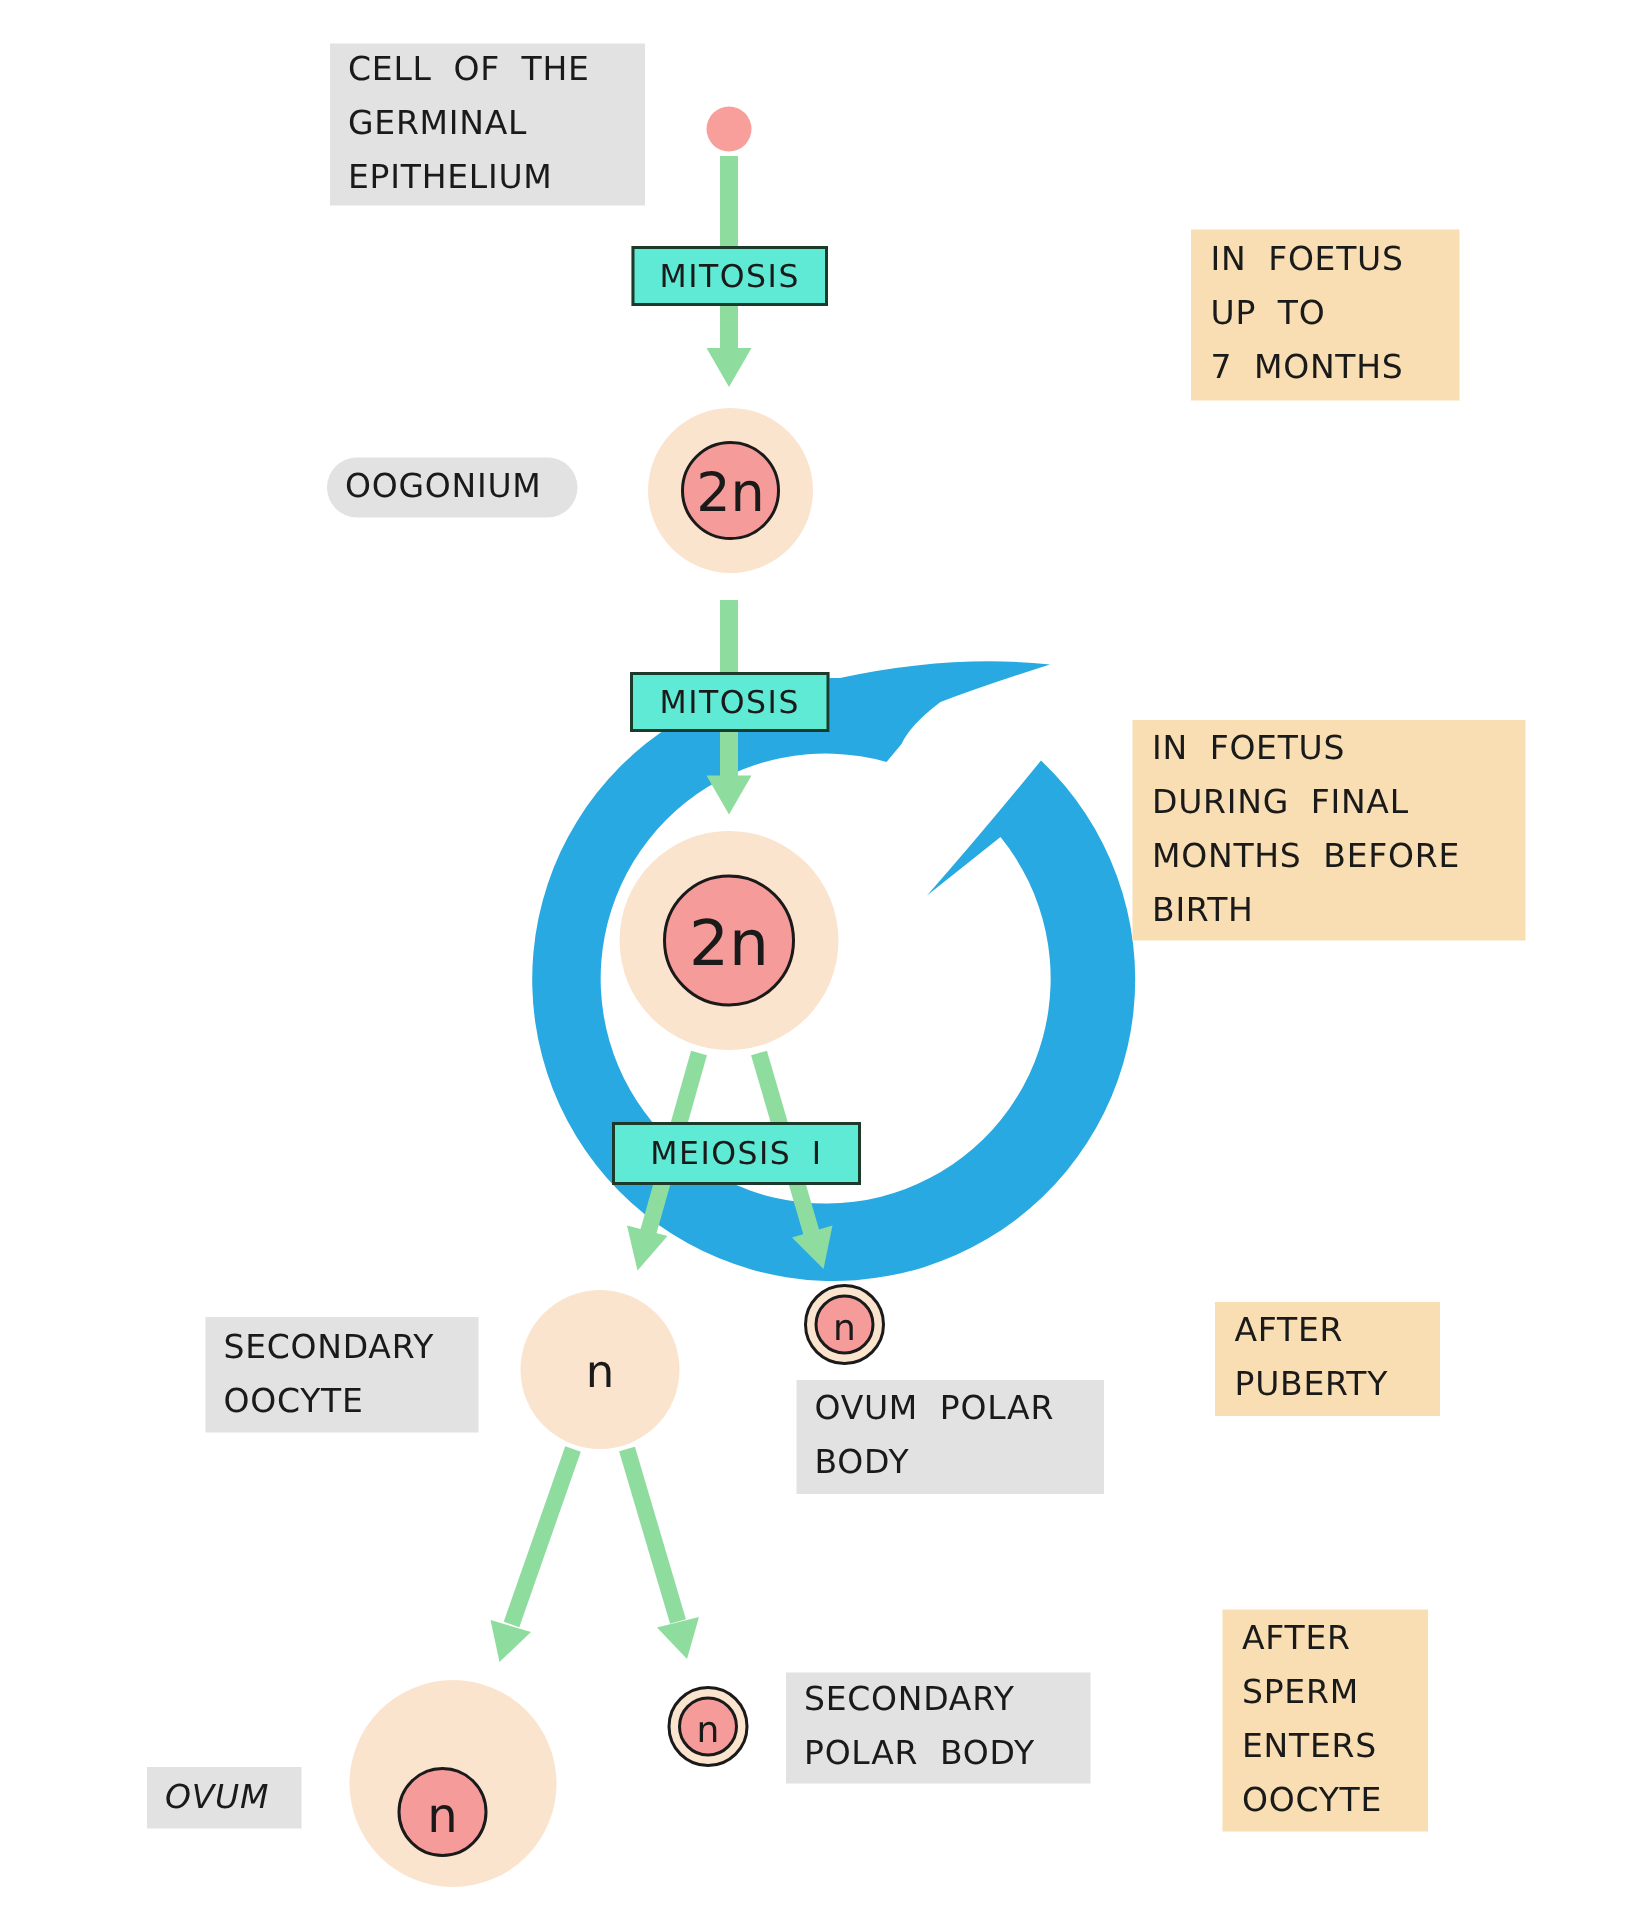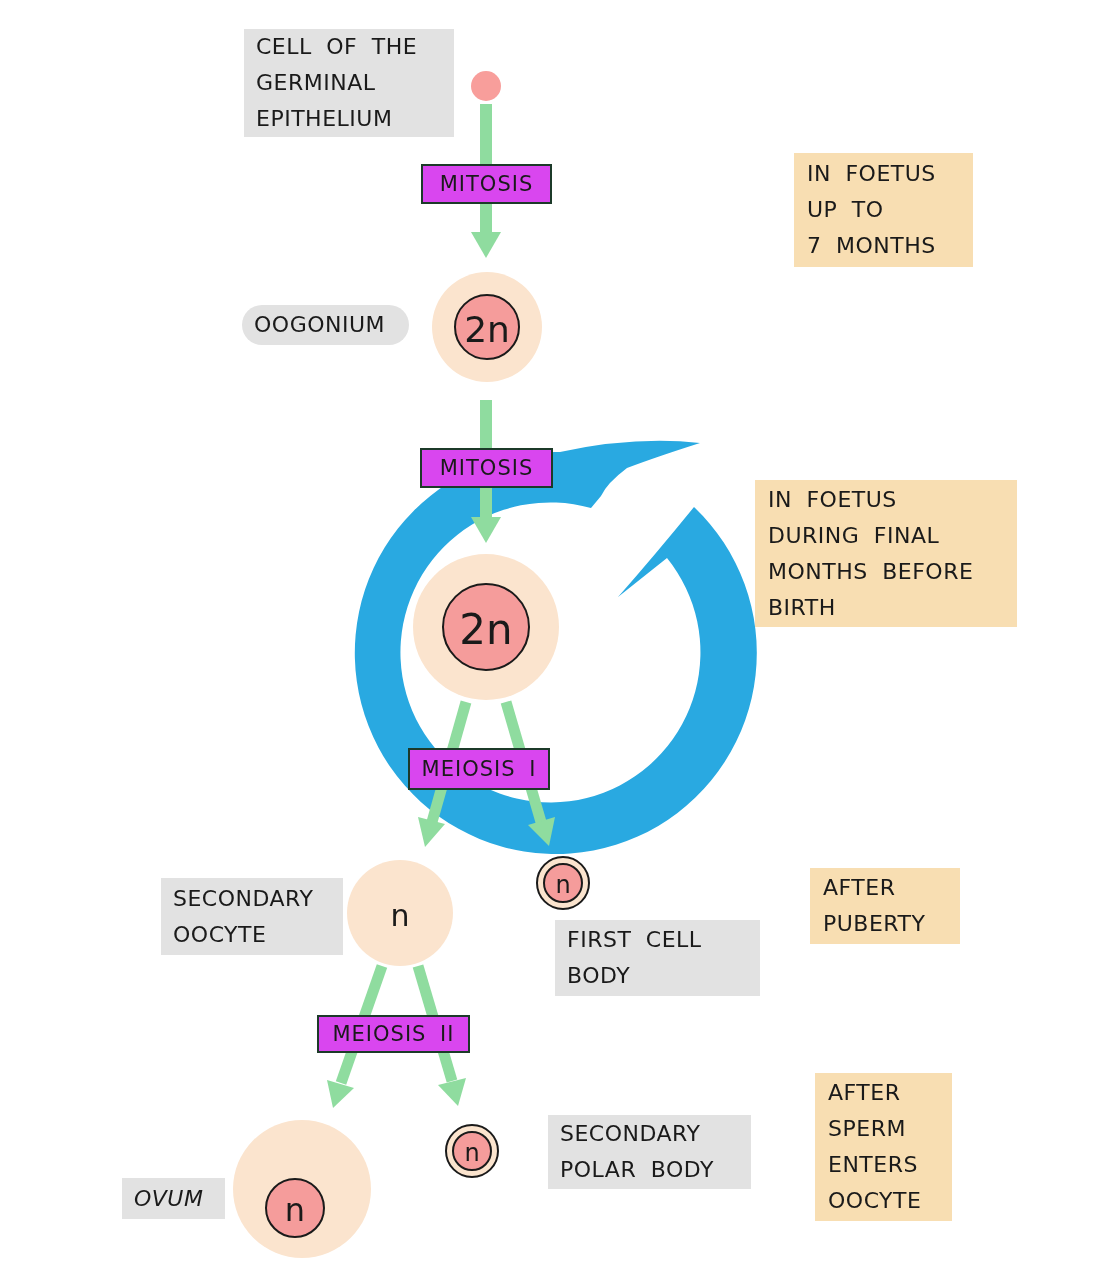--- a/index.html
+++ b/index.html
@@ -7,24 +7,24 @@
     position:relative;width:1100px;height:1274px;background:#ffffff;
     font-family:"DejaVu Sans",sans-serif;color:#1a1a1a;overflow:hidden;
   }
   .canvas > svg{position:absolute;left:0;top:0;}
   .box{
     position:absolute;display:flex;align-items:center;
     white-space:pre-line;font-size:22px;line-height:36px;
     letter-spacing:.5px;word-spacing:7px;
     padding:0 12px;box-sizing:border-box;
   }
-  .label{background:#E2E2E2;margin-left:24px;}
+  .label{background:#E2E2E2;}
   .note{background:#F8DEB2;padding-left:13px;}
   .process{
-    background:#d946ef;border:2px solid #1c3a29;
+    background:#5eead4;border:2px solid #1c3a29;
     justify-content:center;padding:0 6px;
     font-size:21px;letter-spacing:1px;word-spacing:6px;
   }
   svg text{
     font-family:"DejaVu Sans",sans-serif;fill:#1a1a1a;
     text-anchor:middle;dominant-baseline:central;
   }
 </style>
 </head>
 <body>
@@ -109,35 +109,34 @@
 
   <div class="box label" style="left:220px;top:29px;width:210px;height:108px;">CELL OF THE
 GERMINAL
 EPITHELIUM</div>
 
   <div class="box label" style="left:218px;top:305px;width:167px;height:40px;border-radius:20px;">OOGONIUM</div>
 
   <div class="box label" style="left:137px;top:878px;width:182px;height:77px;">SECONDARY
 OOCYTE</div>
 
-  <div class="box label" style="left:531px;top:920px;width:205px;height:76px;">FIRST CELL
+  <div class="box label" style="left:531px;top:920px;width:205px;height:76px;">OVUM POLAR
 BODY</div>
 
   <div class="box label" style="left:98px;top:1178px;width:103px;height:41px;font-style:italic;">OVUM</div>
 
   <div class="box label" style="left:524px;top:1115px;width:203px;height:74px;">SECONDARY
 POLAR BODY</div>
 
   <div class="box process" style="left:421px;top:164px;width:131px;height:40px;">MITOSIS</div>
 
   <div class="box process" style="left:420px;top:448px;width:133px;height:40px;">MITOSIS</div>
 
-  <div class="box process" style="left:408px;top:748px;width:142px;height:42px;">MEIOSIS I</div>
+  <div class="box process" style="left:408px;top:748px;width:166px;height:42px;">MEIOSIS I</div>
 
-  <div class="box process" style="left:317px;top:1015px;width:153px;height:38px;">MEIOSIS II</div>
 
   <div class="box note" style="left:794px;top:153px;width:179px;height:114px;">IN FOETUS
 UP TO
 7 MONTHS</div>
 
   <div class="box note" style="left:755px;top:480px;width:262px;height:147px;">IN FOETUS
 DURING FINAL
 MONTHS BEFORE
 BIRTH</div>
 

